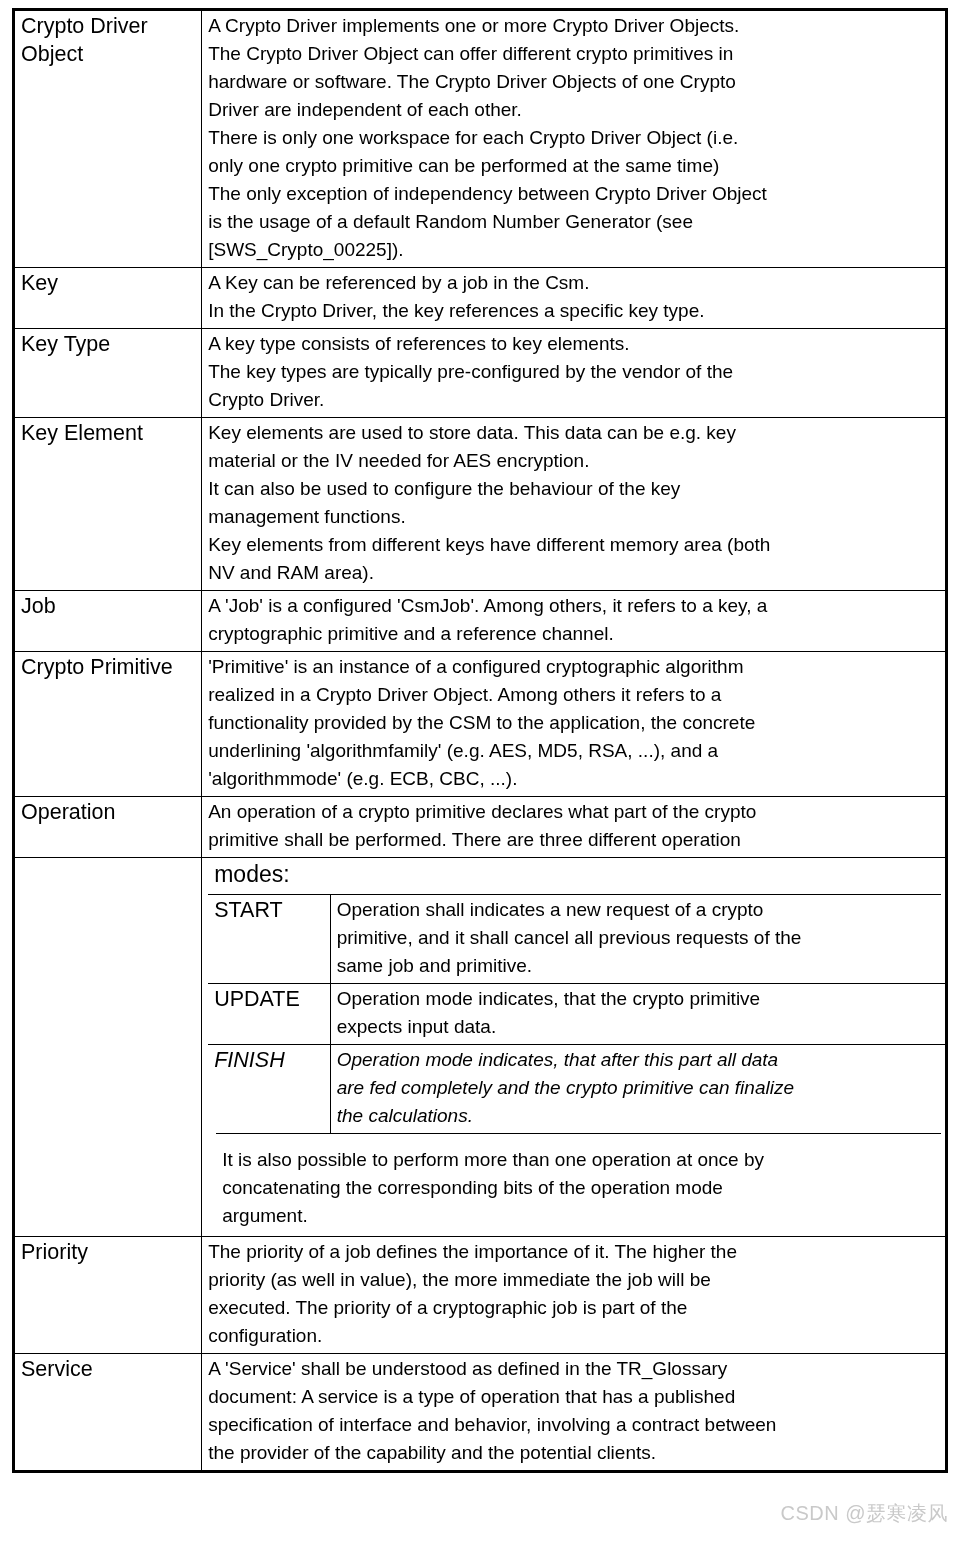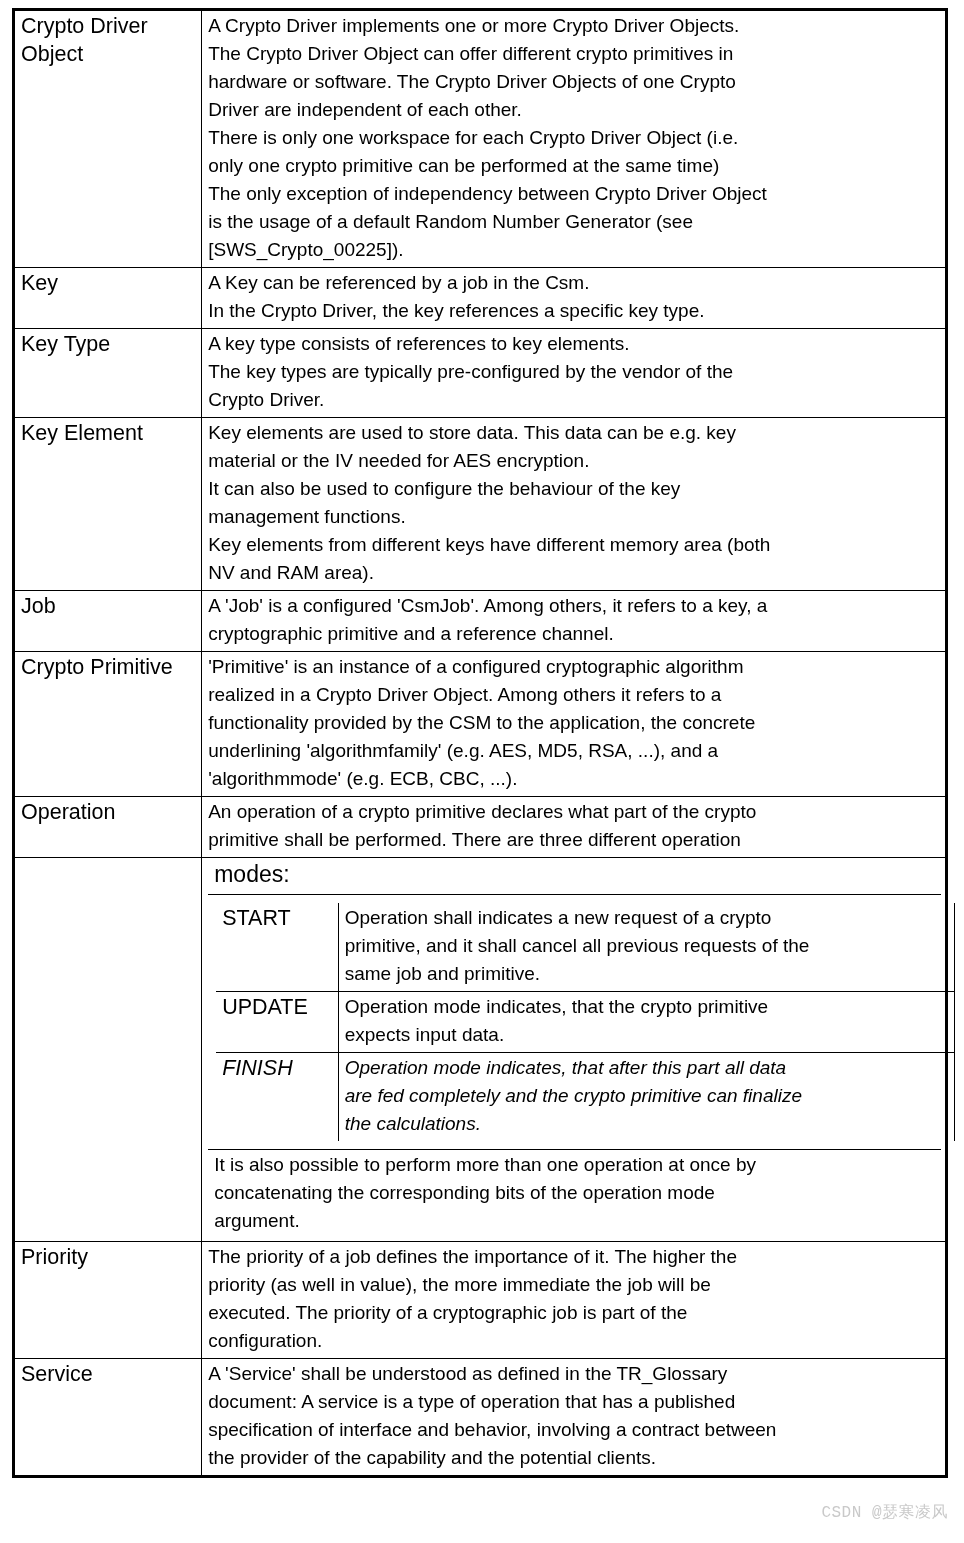--- a/index.html
+++ b/index.html
@@ -78,54 +78,55 @@
   .modes-lead {
     font-size: 23px;
     line-height: 28px;
     padding: 1px 4px 6px 6px;
     border-bottom: 1px solid #000000;
   }
   table.modes {
     width: 100%;
     border-collapse: collapse;
     table-layout: fixed;
-    margin: 8px;
+    margin: 0;
   }
   table.modes td {
     border: 1px solid #000000;
     border-left: none;
     border-top: none;
     vertical-align: top;
     padding: 1px 4px 3px 6px;
     font-size: 21.5px;
     line-height: 28px;
   }
   table.modes tr:last-child td { border-bottom: none; font-style: italic; }
   table.modes td.mode-name { border-right: 1px solid #000000; }
   col.c-mode { width: 122px; }
   col.c-modedesc { width: 616px; }
 
   .modes-tail {
     font-size: 21.5px;
     line-height: 28px;
-    padding: 1px 4px 3px 6px;
+    padding: 12px 4px 3px 6px;
     border-top: 1px solid #000000;
+    margin-left: 8px;
   }
 
   
   .watermark {
     position: absolute;
     right: 16px;
     bottom: 18px;
-    font-size: 16px;
+    font-size: 20px;
     line-height: 24px;
     color: #c9c9c9;
     letter-spacing: 0.5px;
     white-space: nowrap;
-    font-family: Liberation Mono, monospace;
+    font-family: Liberation Sans, sans-serif;
   }
 </style>
 </head>
 <body>
 
 <div class="page">
 
   <table class="glossary">
     <colgroup>
       <col class="c-term">

